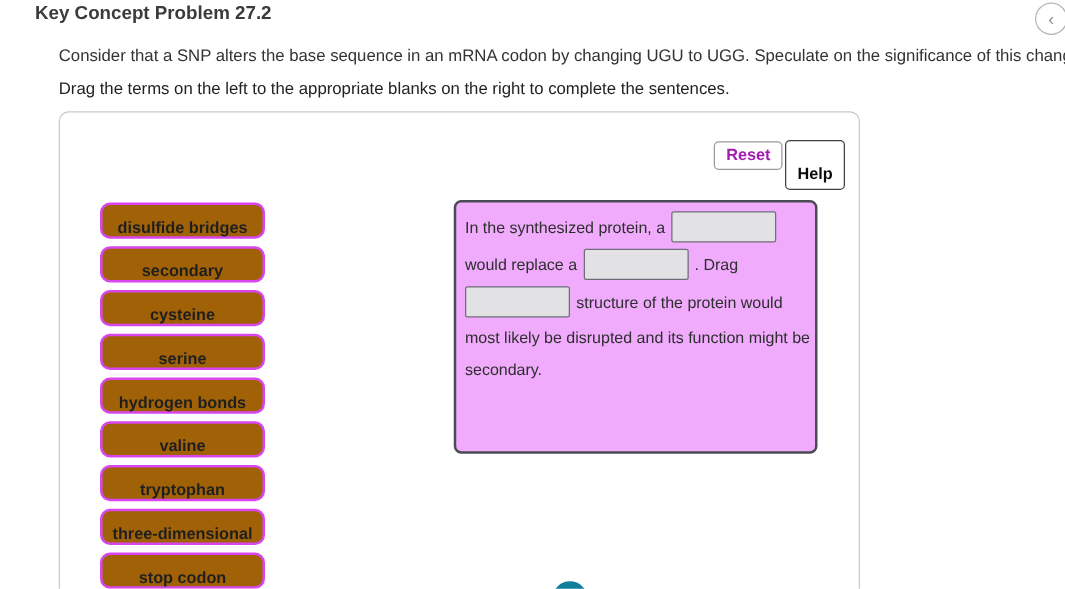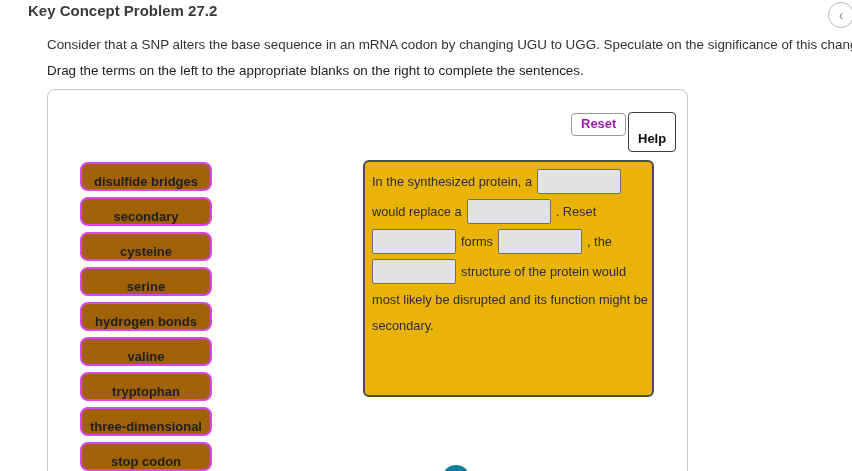--- a/index.html
+++ b/index.html
@@ -53,22 +53,22 @@
   .term{
     width:132px;height:29px;box-sizing:border-box;
     background:#a16207;border:2px solid #d946ef;border-radius:8px;
     display:flex;align-items:flex-end;justify-content:center;
     cursor:grab;
   }
   .term span{
     font-size:13px;font-weight:bold;color:#1f1f1f;white-space:nowrap;
   }
   .sentence-box{
-    position:absolute;left:315px;top:70px;width:291px;height:237px;
-    border:2px solid #4b4b55;border-radius:6px;background:#eab308;
+    position:absolute;left:315px;top:70px;width:291px;height:203px;
+    border:2px solid #4b4b55;border-radius:6px;background:#f0abfc;
     box-sizing:border-box;padding:4px 4px 0 7px;overflow:hidden;
   }
   .srow{
     display:flex;align-items:center;gap:5px;height:30px;white-space:nowrap;
   }
   .srow.short{height:26px;}
   .srow .t{font-size:12.8px;color:#2e2e2e;}
   .blank{
     width:84px;height:25px;flex-shrink:0;box-sizing:border-box;
     background:#e2e2e4;border:1.5px solid #6e6e79;border-radius:2px;
@@ -135,27 +135,21 @@
     </div>
 
   <div class="sentence-box">
     <div class="srow">
       <span class="t">In the synthesized protein, a</span>
       <span class="blank"></span>
     </div>
     <div class="srow">
       <span class="t">would replace a</span>
       <span class="blank"></span>
-      <span class="t">. Reset</span>
-    </div>
-    <div class="srow">
-      <span class="blank"></span>
-      <span class="t">forms</span>
-      <span class="blank"></span>
-      <span class="t">, the</span>
+      <span class="t">. Drag</span>
     </div>
     <div class="srow">
       <span class="blank"></span>
       <span class="t">structure of the protein would</span>
     </div>
     <div class="srow short">
       <span class="t">most likely be disrupted and its function might be</span>
     </div>
     <div class="srow short">
       <span class="t">secondary.</span>

